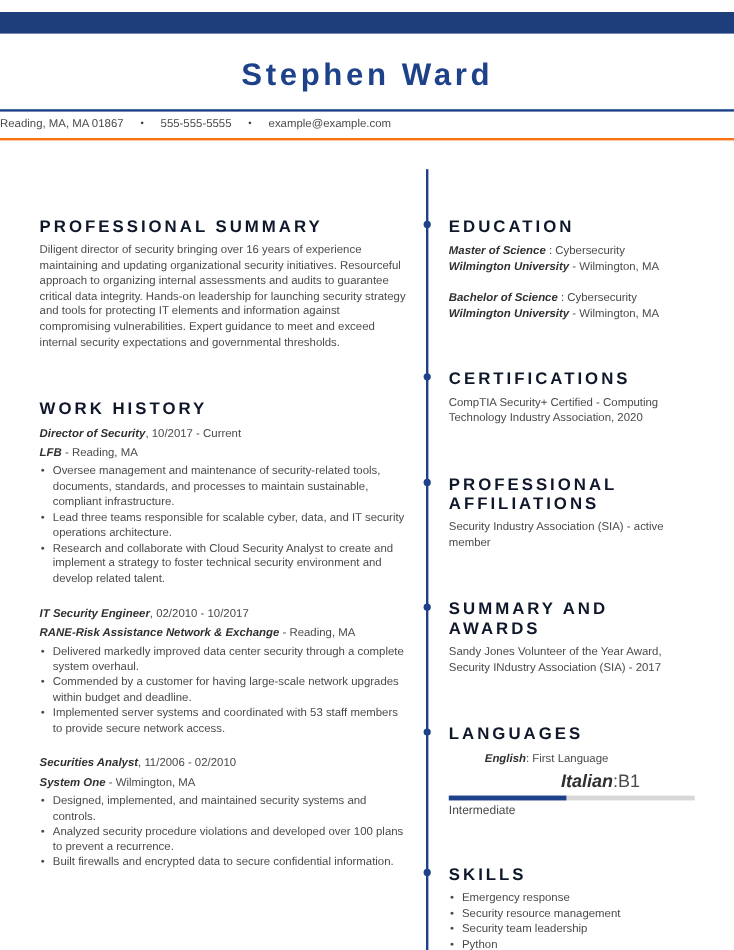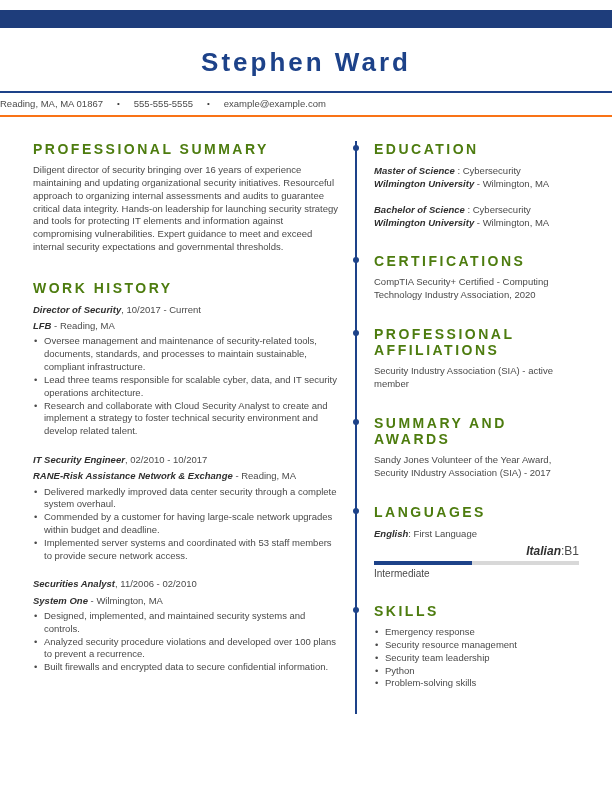--- a/index.html
+++ b/index.html
@@ -55,26 +55,27 @@
   .col-divider {
     width: 2px;
     background: #1d4289;
     flex: 0 0 2px;
   }
   .right-col {
     flex: 1;
     padding-left: 17px;
   }
   .section-title {
-    color: #4d7c0f;
+    color: #0f172a;
     font-weight: bold;
     font-size: 14px;
     letter-spacing: 2.5px;
     line-height: 1.15;
     margin-bottom: 7px;
+    margin-top: 39px;
   }
   .right-section { position: relative; margin-bottom: 24px; }
   .left-section { margin-bottom: 26px; }
   .marker-dot {
     position: absolute;
     left: -21.5px;
     top: 4px;
     width: 6px; height: 6px;
     border-radius: 50%;
     background: #1d4289;
@@ -96,26 +97,26 @@
     color: #4a4a4a;
   }
   ul.bullets li::before {
     content: "\2022";
     position: absolute;
     left: 1px;
     top: 0;
     color: #4a4a4a;
   }
   .edu-entry { font-size: 9.5px; line-height: 1.4; margin-bottom: 12px; }
-  .lang-row { font-size: 9.5px; line-height: 1.4; }
+  .lang-row { font-size: 9.5px; line-height: 1.4; margin-left: 30px; }
   .lang-row-split {
     display: flex;
-    justify-content: flex-end;
+    justify-content: center;
     align-items: baseline;
-    font-size: 12px;
+    font-size: 15px;
     margin-top: 4px;
     padding-left: 48px;
   }
   .bar-track {
     margin-top: 3px;
     width: 100%;
     height: 4px;
     background: #d8d8d8;
   }
   .bar-fill { height: 100%; background: #1d4289; }

